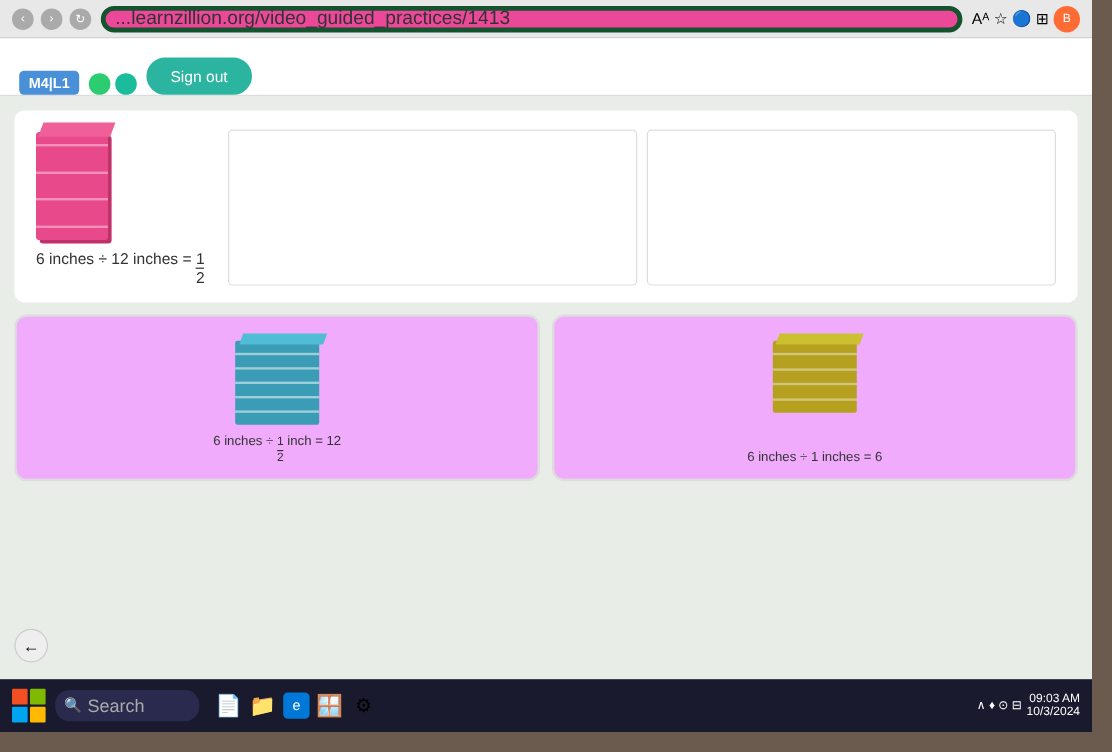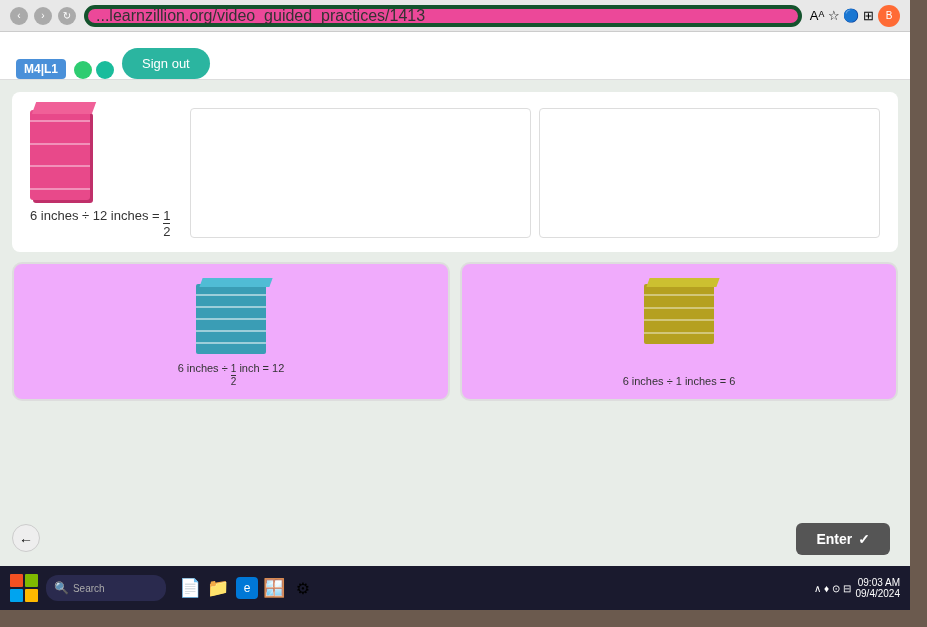--- a/index.html
+++ b/index.html
@@ -362,21 +362,21 @@
       border-radius: 12px;
       height: 26px;
       display: flex;
       align-items: center;
       padding: 0 8px;
       gap: 4px;
       width: 120px;
     }
     .search-text {
       color: #aaa;
-      font-size: 10px;
+      font-size: 15px;
     }
 
     .taskbar-icons {
       display: flex;
       gap: 6px;
       align-items: center;
       margin-left: 6px;
     }
     .taskbar-icon {
       width: 22px;
@@ -522,24 +522,20 @@
 
 
 
     </div>
   </div>
 
   <div class="back-btn">
     <span>←</span>
   </div>
 
-  <button class="enter-btn">
-    <span>Enter</span>
-    <span>✓</span>
-  </button>
 
   <div class="bottom-bar">
     <div class="windows-btn">
       <div class="win-cell"></div>
       <div class="win-cell"></div>
       <div class="win-cell"></div>
       <div class="win-cell"></div>
     </div>
     <div class="search-box">
       <span style="color:#aaa;font-size:12px;">🔍</span>
@@ -549,18 +545,18 @@
       <div class="taskbar-icon" style="font-size:18px;">📄</div>
       <div class="taskbar-icon" style="font-size:18px;">📁</div>
       <div class="taskbar-icon" style="background:#0078d7;color:white;border-radius:4px;font-size:12px;">e</div>
       <div class="taskbar-icon" style="font-size:18px;">🪟</div>
       <div class="taskbar-icon" style="font-size:16px;">⚙</div>
     </div>
     <div class="system-tray">
       <span>∧ ♦ ⊙ ⊟</span>
       <div style="text-align:right;">
         <div>09:03 AM</div>
-        <div>09/4/2024</div>
+        <div>10/3/2024</div>
       </div>
     </div>
   </div>
 
 </div>
 
 </body></html>

